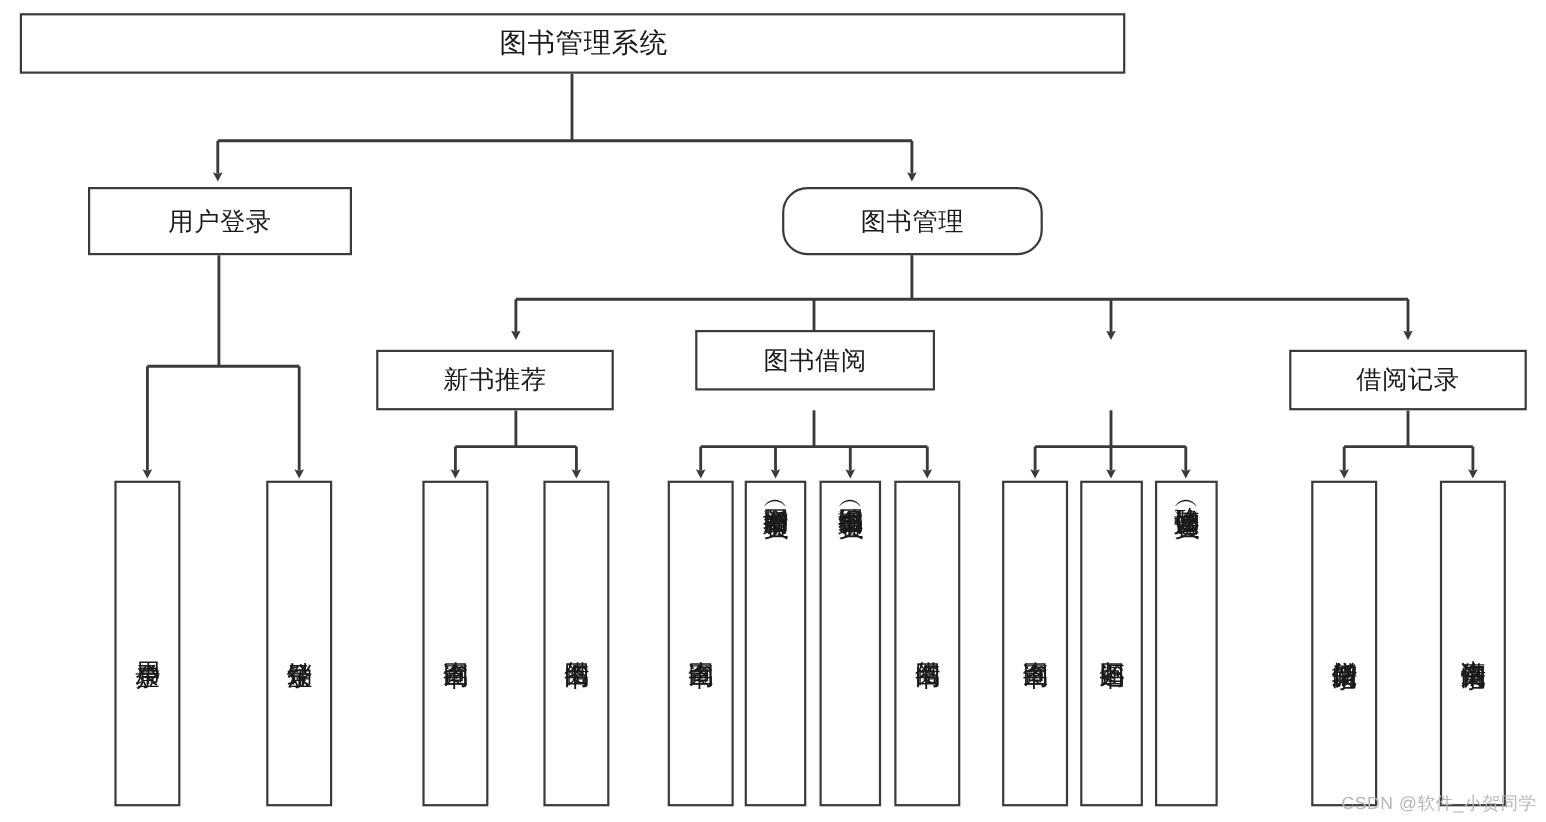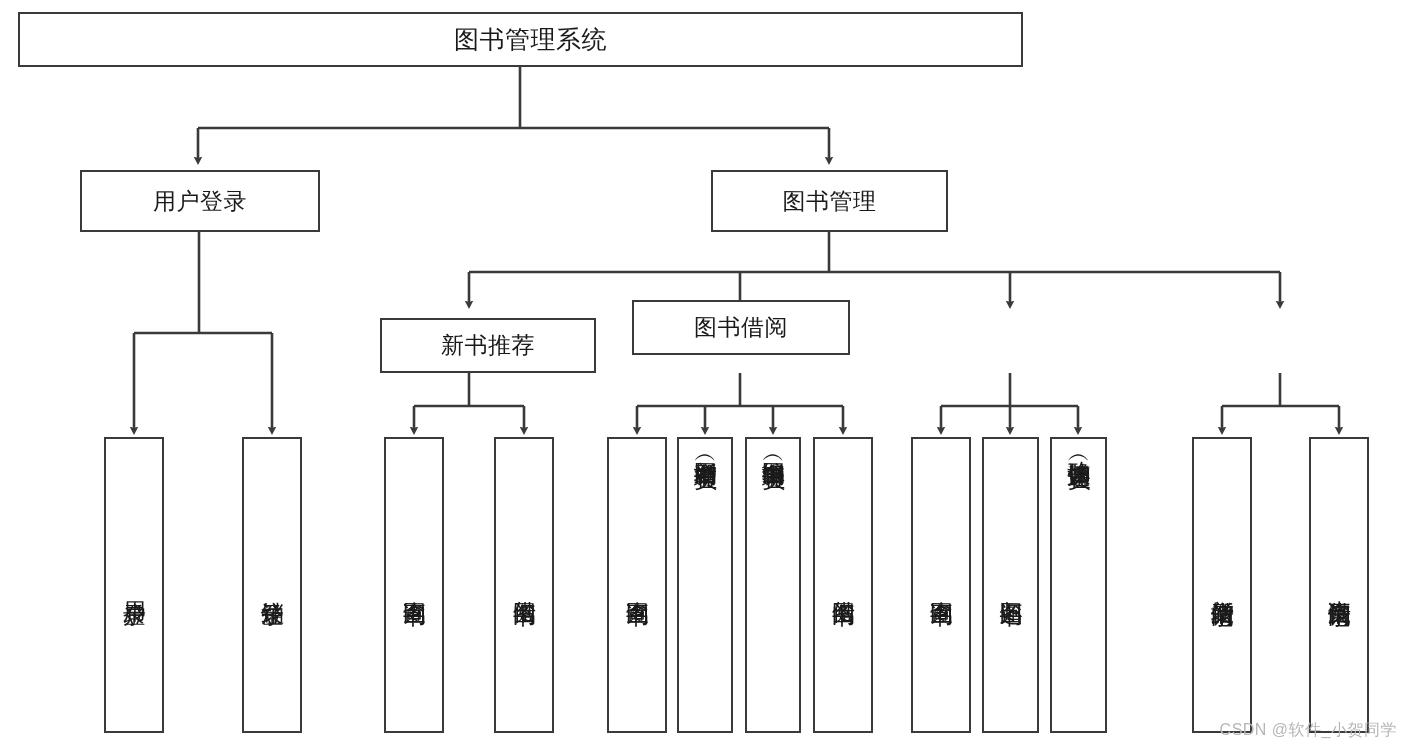--- a/index.html
+++ b/index.html
@@ -129,30 +129,33 @@
     </g>
   </svg>
 
   <div class="node level0" style="left:18px; top:12px; width:1005px; height:55px;">
     <span class="node-label">图书管理系统</span>
   </div>
 
   <div class="node level1" style="left:80px; top:170px; width:240px; height:62px;">
     <span class="node-label">用户登录</span>
   </div>
-  <div class="node level1" style="left:711px; top:170px; width:237px; height:62px;">
+  <div class="node level1" style="left:711px; top:170px; width:237px; height:62px;border-radius:23px;">
     <span class="node-label">图书管理</span>
   </div>
 
-  <div class="node level2" style="left:380px; top:318px; width:216px; height:55px;">
+  <div class="node level2" style="left:342px; top:318px; width:216px; height:55px;">
     <span class="node-label">新书推荐</span>
   </div>
   <div class="node level2" style="left:632px; top:300px; width:218px; height:55px;">
     <span class="node-label">图书借阅</span>
   </div>
+  <div class="node level2" style="left:1172px; top:318px; width:216px; height:55px;">
+    <span class="node-label">借阅记录</span>
+  </div>
 
   <div class="node leaf centered" style="left:104px; top:437px; width:60px; height:296px;">
     <span class="node-label">用户登录</span>
   </div>
   <div class="node leaf centered" style="left:242px; top:437px; width:60px; height:296px;">
     <span class="node-label">注销登录</span>
   </div>
 
   <div class="node leaf centered" style="left:384px; top:437px; width:60px; height:296px;">
     <span class="node-label">查询图书</span>

